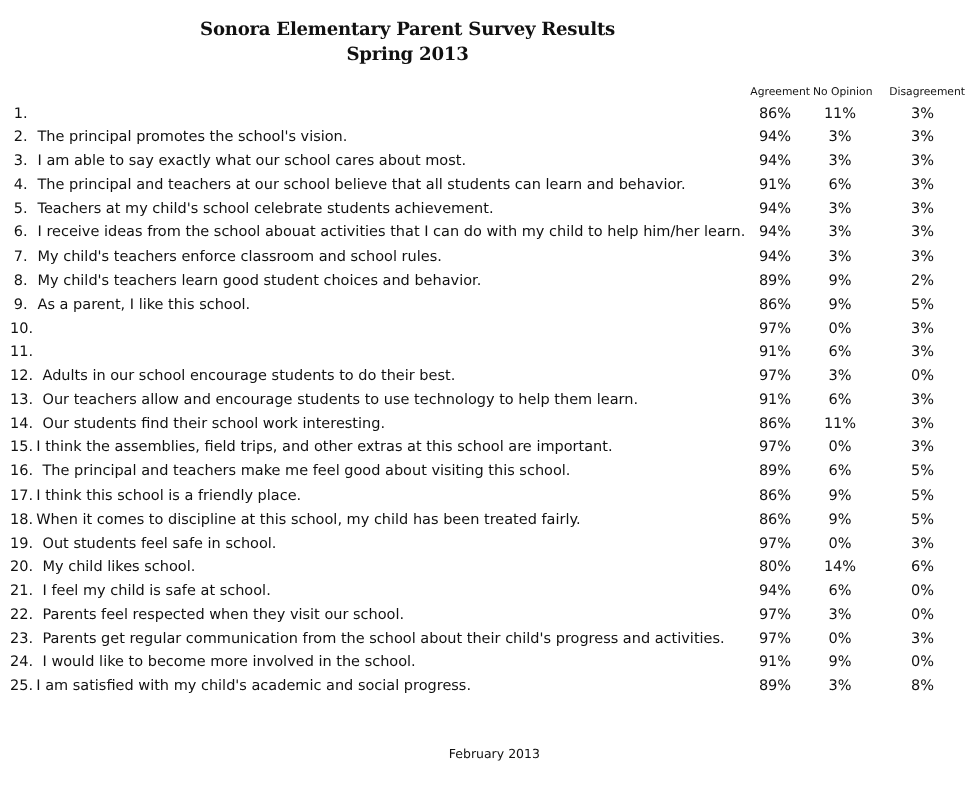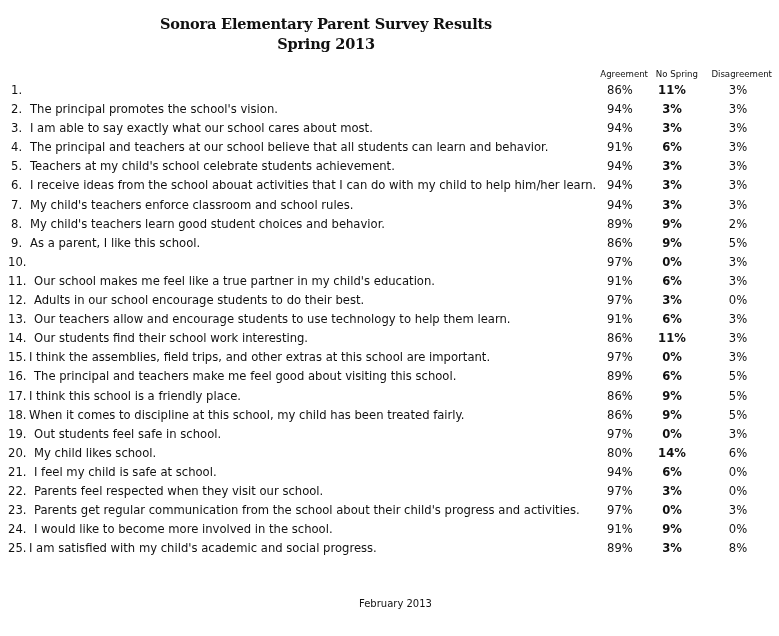--- a/index.html
+++ b/index.html
@@ -67,42 +67,42 @@
     .row .q {
       position: absolute;
       left: 30px;
     }
     .row .val {
       position: absolute;
       text-align: center;
       width: 50px;
     }
     .v-agree { left: 595px; }
-    .v-noop  { left: 647px; font-weight: bold; }
+    .v-noop  { left: 647px; }
     .v-dis   { left: 713px; }
     .footer {
       position: absolute;
       top: 598px;
       left: 0;
       width: 791px;
       text-align: center;
       font-size: 10px;
     }
   </style>
 </head>
 <body>
 
 <div class="title-block">
   <div>Sonora Elementary Parent Survey Results</div>
   <div>Spring 2013</div>
 </div>
 
 <div class="col-headers">
   <span class="col-header" style="left:592px;width:56px;">Agreement</span>
-  <span class="col-header" style="left:648px;width:50px;">No Spring</span>
+  <span class="col-header" style="left:648px;width:50px;">No Opinion</span>
   <span class="col-header" style="left:704px;width:68px;">Disagreement</span>
 </div>
 
 <div class="rows">
 
   <div class="row">
     <span class="num">1.</span>
     <span class="val v-agree">86%</span>
     <span class="val v-noop">11%</span>
     <span class="val v-dis">3%</span>
@@ -165,21 +165,20 @@
   </div>
 
   <div class="row">
     <span class="num two">10.</span>
     <span class="val v-agree">97%</span>
     <span class="val v-noop">0%</span>
     <span class="val v-dis">3%</span>
   </div>
   <div class="row">
     <span class="num two">11.</span>
-    <span class="q" style="left:34px">Our school makes me feel like a true partner in my child's education.</span>
     <span class="val v-agree">91%</span>
     <span class="val v-noop">6%</span>
     <span class="val v-dis">3%</span>
   </div>
   <div class="row">
     <span class="num two">12.</span>
     <span class="q" style="left:34px">Adults in our school encourage students to do their best.</span>
     <span class="val v-agree">97%</span>
     <span class="val v-noop">3%</span>
     <span class="val v-dis">0%</span>

